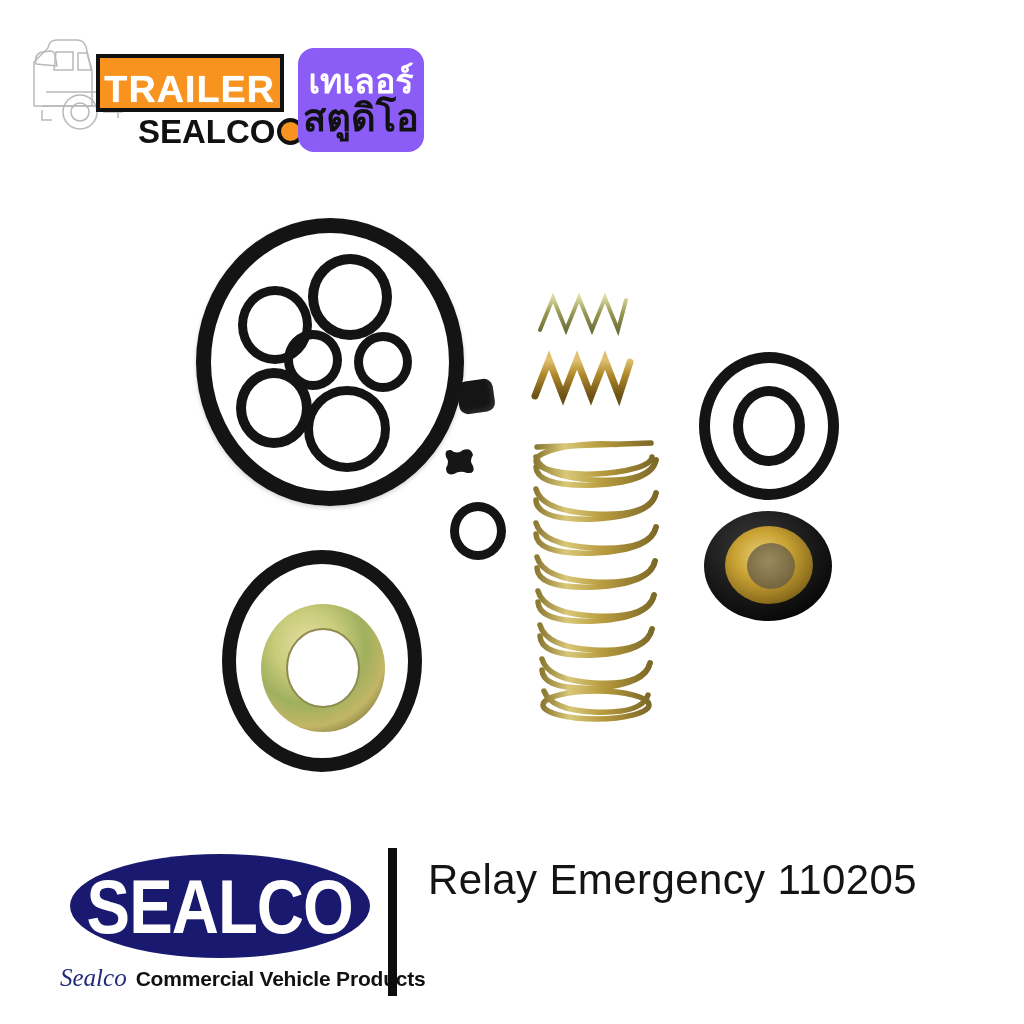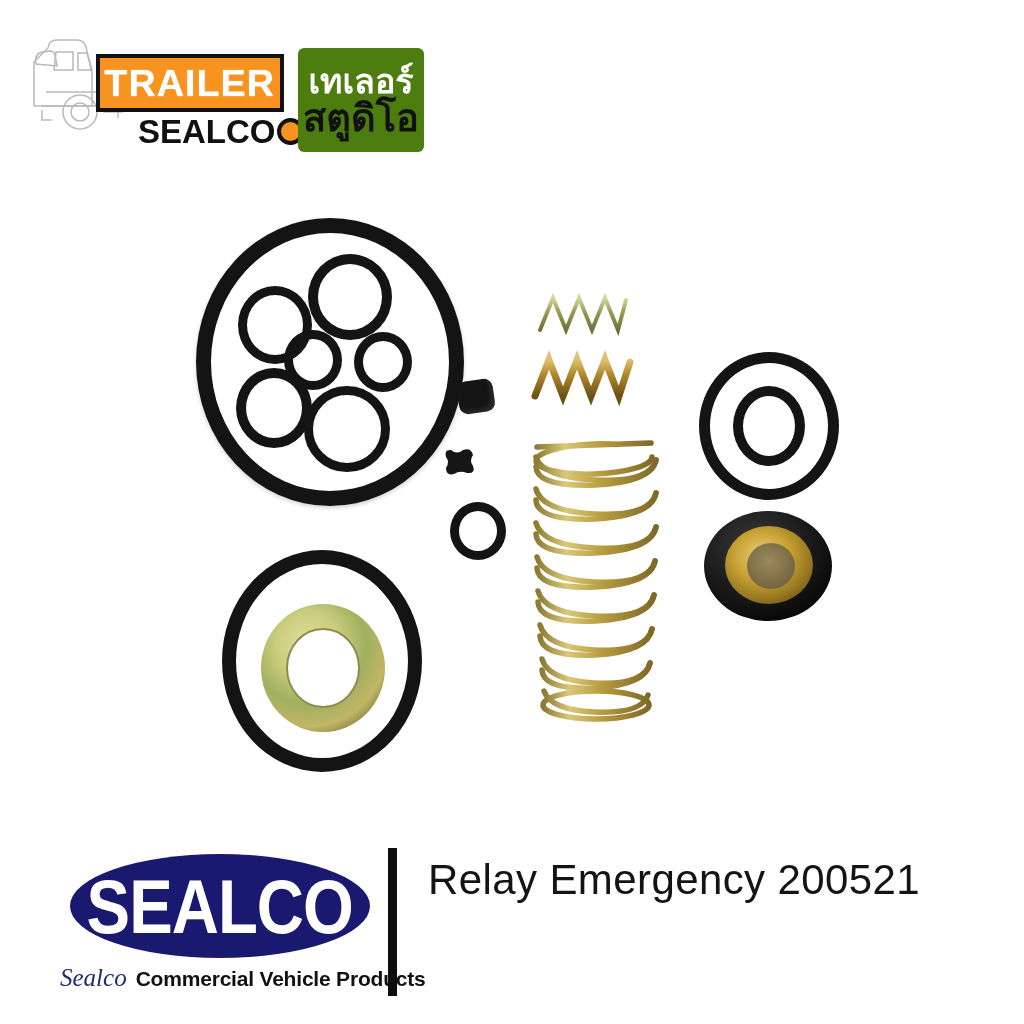--- a/index.html
+++ b/index.html
@@ -14,21 +14,21 @@
   .page{position:relative;width:1024px;height:1024px;background:#fff;}
 
   
   .brand-header{position:absolute;left:10px;top:22px;width:470px;height:118px;}
 
   .truck-icon{position:absolute;left:8px;top:8px;width:108px;height:104px;}
 
   .trailer-box{
     position:absolute;left:86px;top:32px;width:188px;height:58px;
     background:#F7931E;border:4px solid #111;box-sizing:border-box;
-    display:flex;align-items:center;justify-content:center;
+    display:flex;align-items:flex-end;justify-content:center;
   }
   .trailer-word{
     color:#fff;font-weight:bold;font-size:37px;letter-spacing:1px;
     font-family:"Liberation Sans","DejaVu Sans",sans-serif;
     transform:scaleX(1.02);line-height:1;
     text-shadow:0 0 1px #fff;
   }
   .studio-row{
     position:absolute;left:128px;top:90px;height:38px;
     display:flex;align-items:center;
@@ -38,21 +38,21 @@
     font-family:"Liberation Sans","DejaVu Sans",sans-serif;
   }
   .studio-o{
     width:27px;height:27px;border-radius:50%;
     background:#F7931E;border:4px solid #111;box-sizing:border-box;
     margin-left:1px;display:inline-block;
   }
 
   .thai-badge{
     position:absolute;left:288px;top:26px;width:126px;height:104px;
-    background:#4d7c0f;border-radius:6px;
+    background:#8b5cf6;border-radius:16px;
     display:flex;flex-direction:column;align-items:center;justify-content:center;
     padding:2px 12px;box-sizing:border-box;
   }
   .thai-line1{
     color:#ffffff;font-size:34px;font-weight:bold;line-height:1.06;
     font-family:"DejaVu Sans","Liberation Sans",sans-serif;white-space:nowrap;
   }
   .thai-line2{
     color:#111111;font-size:38px;font-weight:bold;line-height:1.0;
     font-family:"DejaVu Sans","Liberation Sans",sans-serif;white-space:nowrap;
@@ -327,18 +327,18 @@
       </div>
       <div class="sealco-tagline">
         <span class="sealco-script">Sealco</span>
         <span class="sealco-tag-text">Commercial Vehicle Products</span>
       </div>
     </div>
 
     <div class="divider"></div>
 
     <div class="product-text">
-      <div class="prod-line en">Relay Emergency 200521</div>
+      <div class="prod-line en">Relay Emergency 110205</div>
     </div>
 
   </div>
 
 </div>
 
 </body></html>

